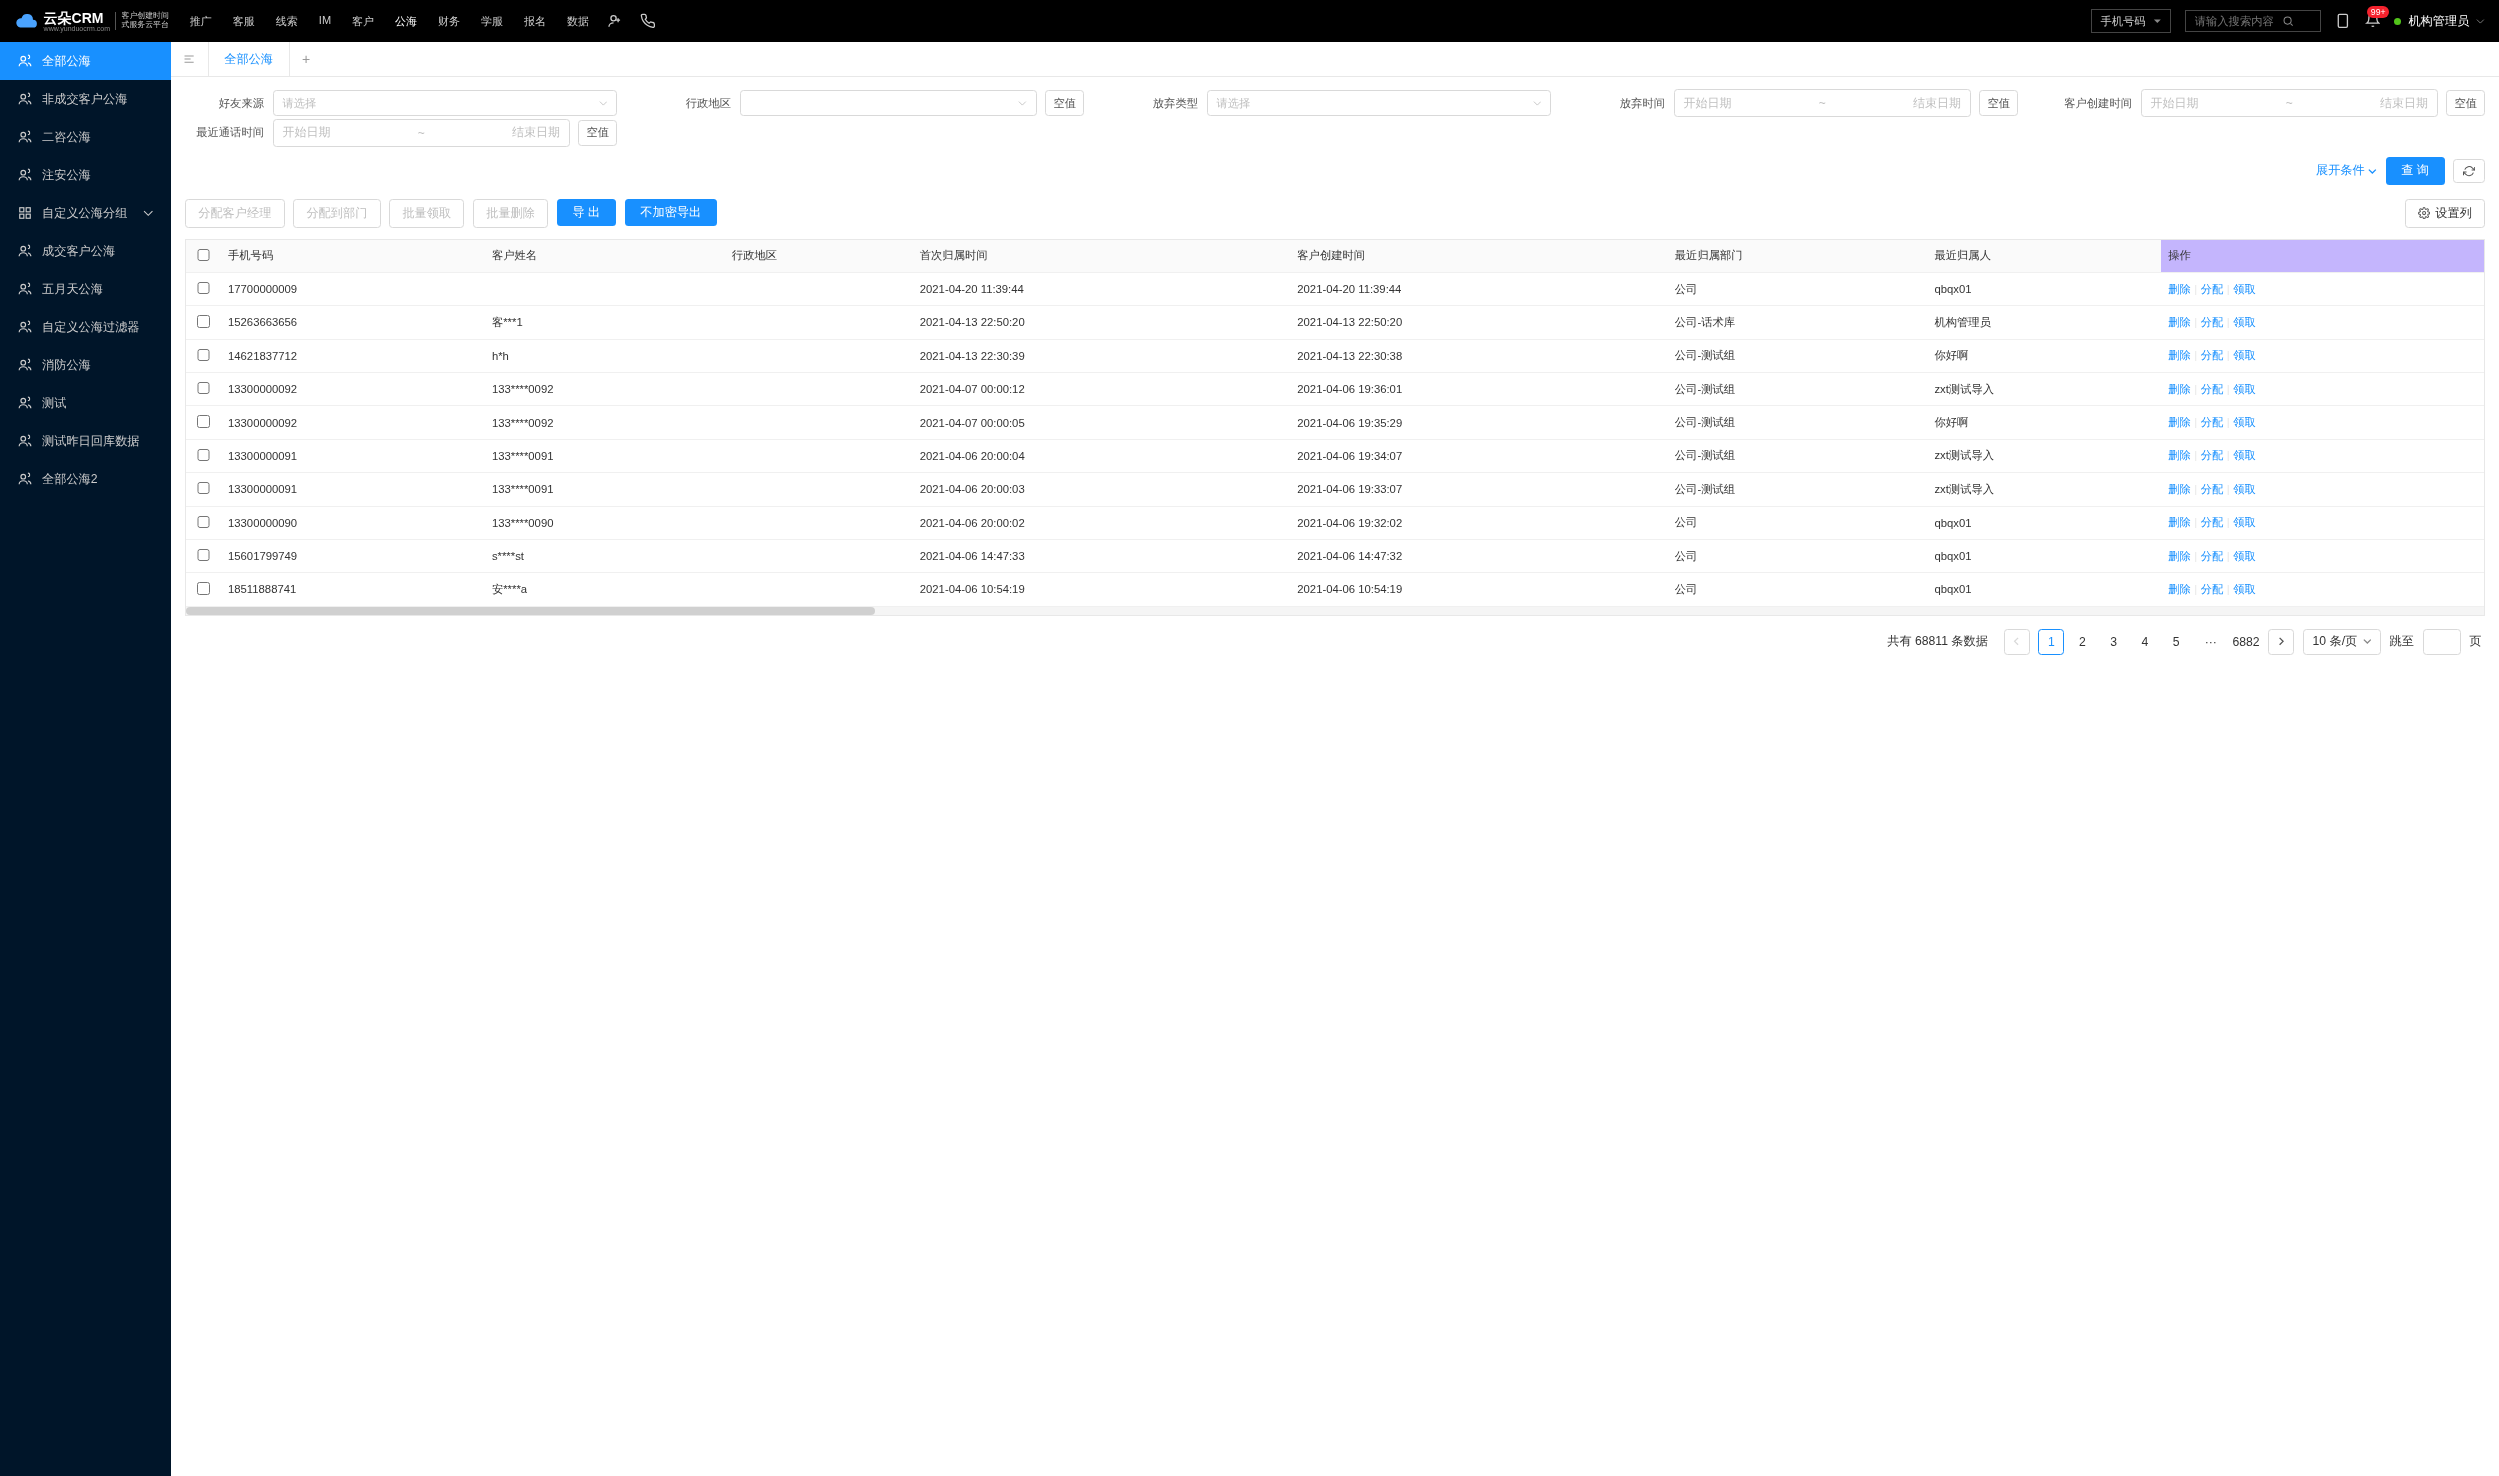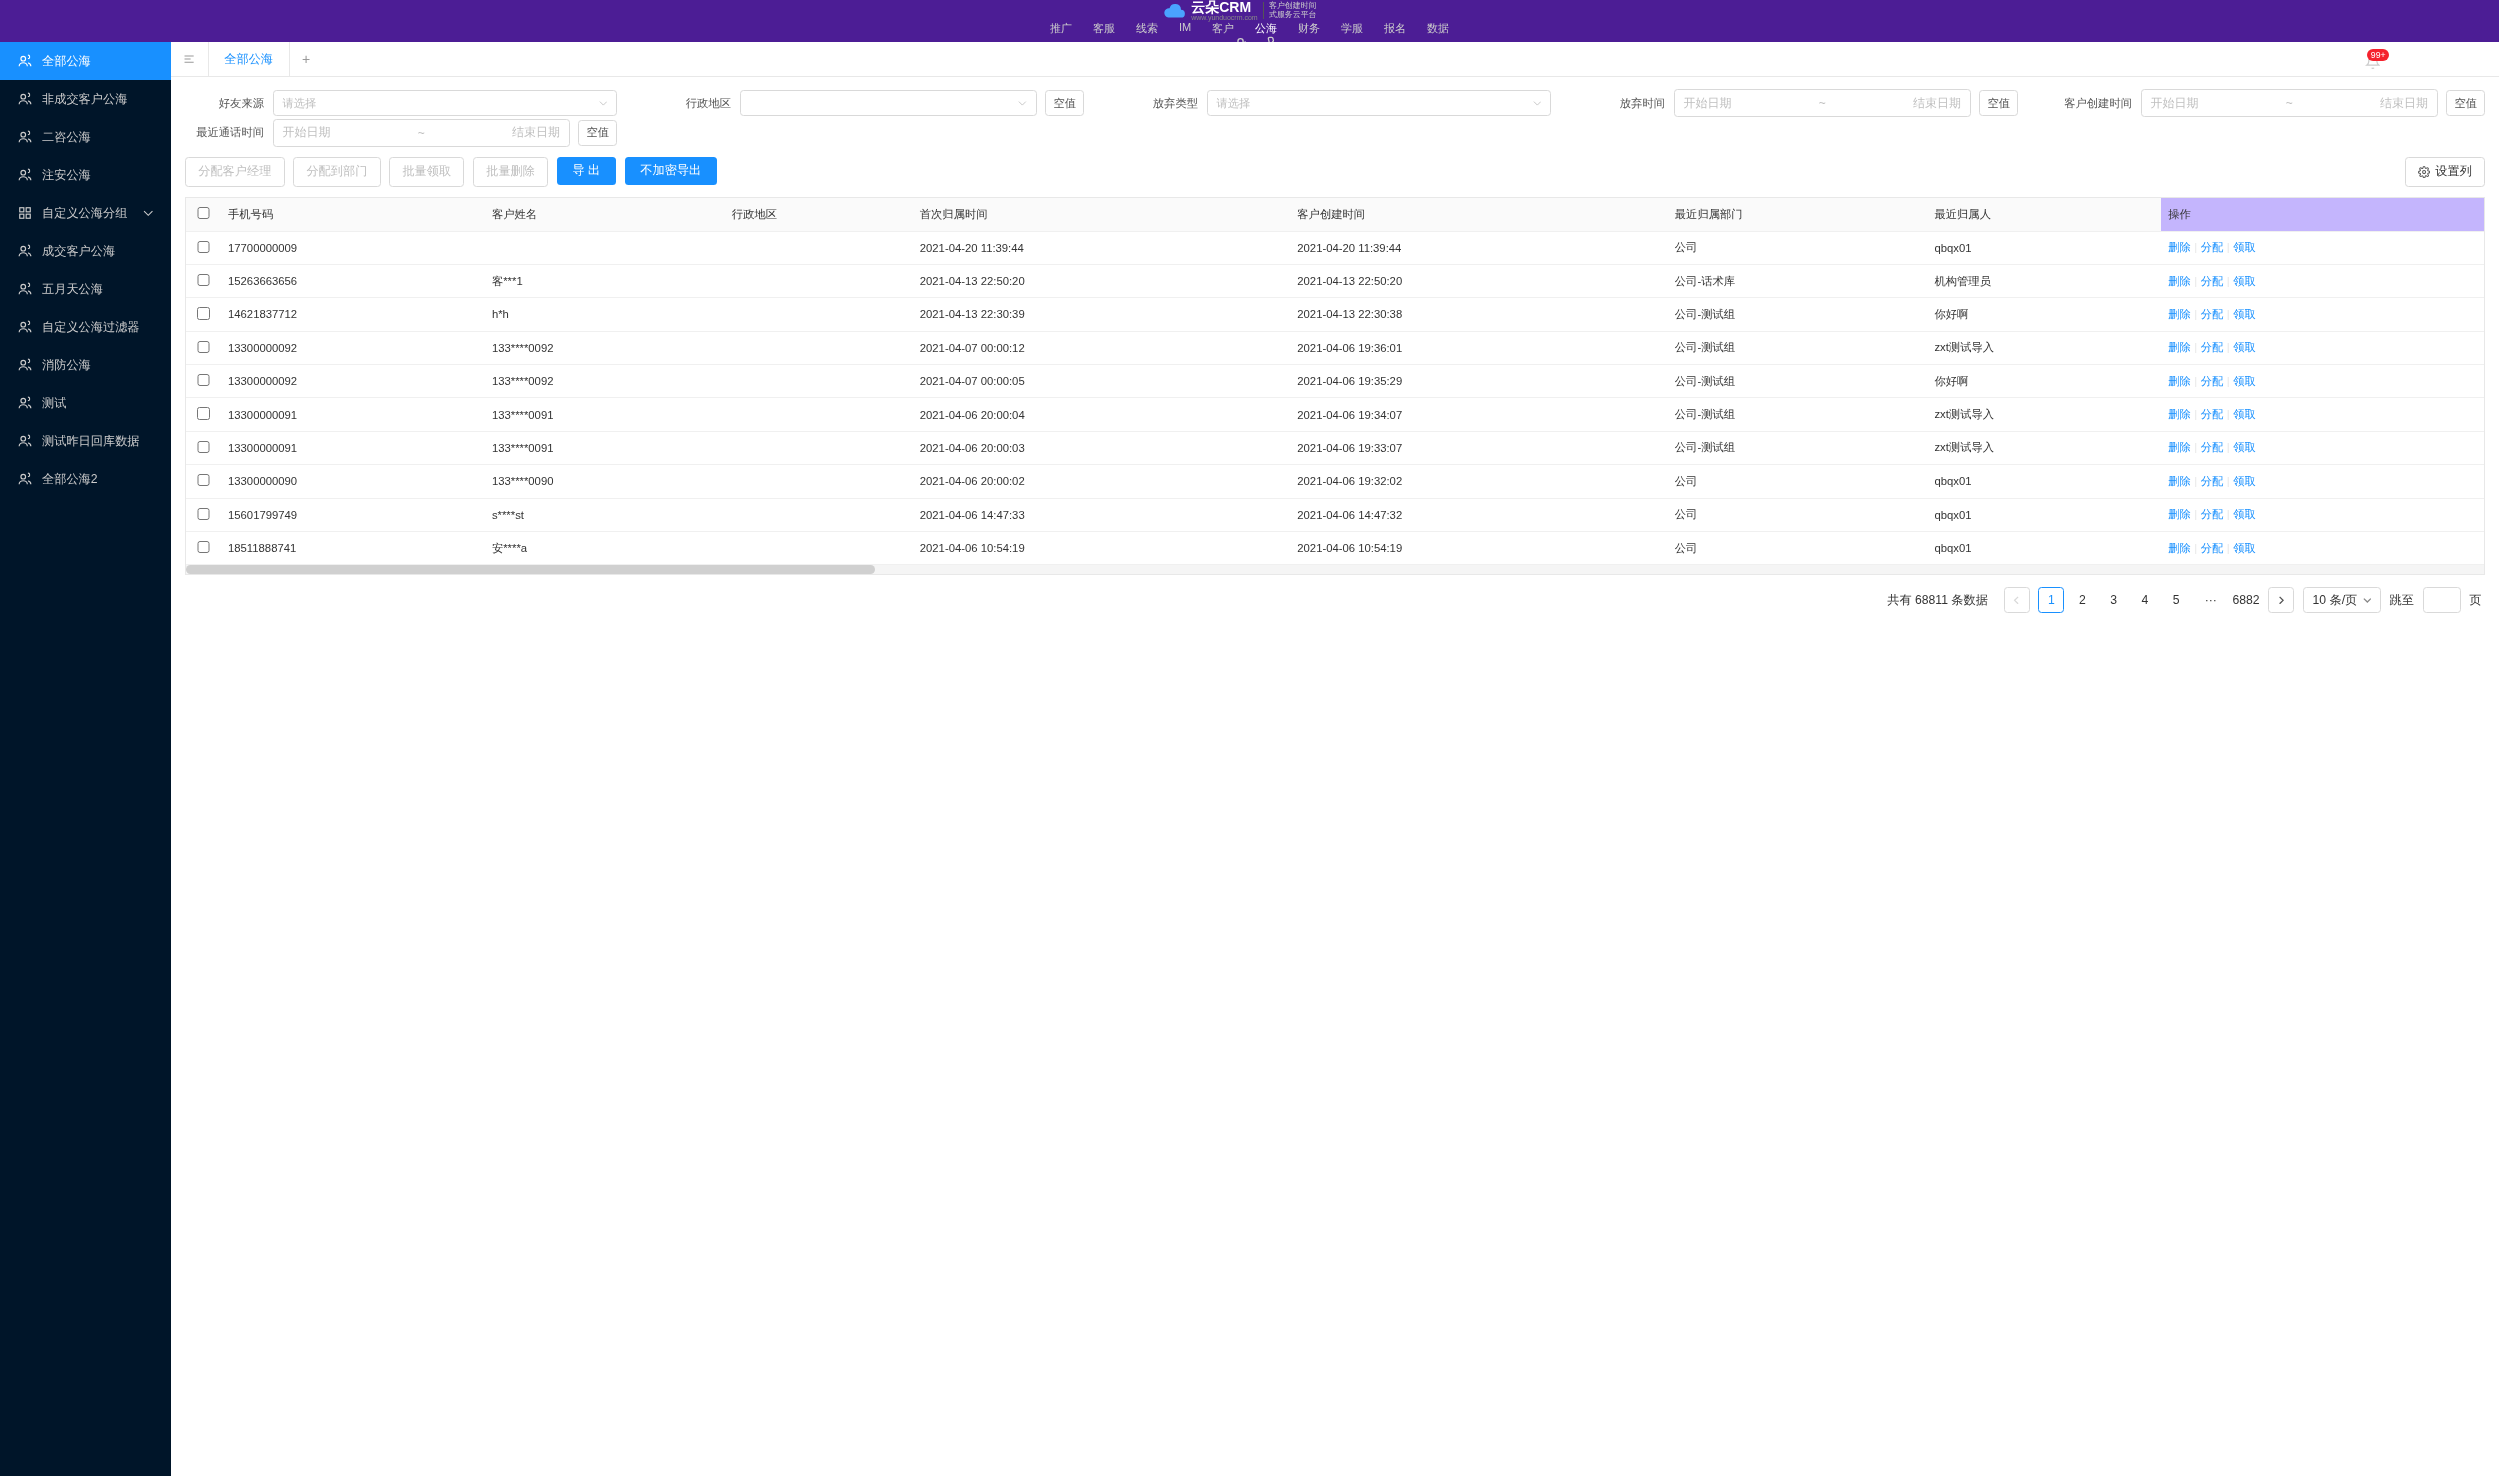--- a/index.html
+++ b/index.html
@@ -1,19 +1,19 @@
 <!DOCTYPE html>
 <html style="font-size:14px"><head>
   <meta charset="utf-8">
   <style>
     * { box-sizing: border-box; margin: 0; padding: 0; }
     body { font-family: -apple-system, "Helvetica Neue", Arial, sans-serif; font-size: 12.2px; color: #333; background: #f5f7fa; }
     
     
-    .header { background: #4c1d95; color: #fff; height: 42px; display: flex; align-items: center; padding: 0 14px; flex-direction: column; }
+    .header { background: #000000; color: #fff; height: 42px; display: flex; align-items: center; padding: 0 14px; }
     .logo { display: flex; align-items: center; gap: 5.2px; margin-right: 21px; }
     .logo-icon { width: 24.4px; height: 17.5px; }
     .logo-text { font-size: 14px; font-weight: bold; color: #fff; line-height: 1; }
     .logo-sub { font-size: 7.9px; color: #ccc; line-height: 1.1; border-left: 0.9px solid #555; padding-left: 5.2px; }
     .nav-items { display: flex; gap: 21px; }
     .nav-item { color: #ccc; cursor: pointer; font-size: 11px; }
     .nav-item.active { color: #fff; font-weight: 500; }
     .nav-icons { display: flex; gap: 17.5px; margin-left: 17.5px; }
     .nav-icon { width: 15.7px; height: 15.7px; cursor: pointer; color: #ccc; }
     .header-right { margin-left: auto; display: flex; align-items: center; gap: 14px; }
@@ -322,20 +322,35 @@
             <span class="filter-label">最近通话时间</span>
             <div class="date-range">
               <span>开始日期</span>
               <span>~</span>
               <span>结束日期</span>
             </div>
             <span class="null-btn">空值</span>
           </div>
         </div>
 
+      <div class="filter-actions">
+        <span class="link-btn">
+          <span>展开条件</span>
+          <svg width="8.7" height="8.7" viewBox="0 0 10 10" fill="none" stroke="#1890ff" stroke-width="1.5">
+              <path d="M1 3l4 4 4-4"></path>
+            </svg>
+        </span>
+        <button class="primary-btn">查 询</button>
+        <span class="icon-btn-bordered">
+          <svg width="12.2" height="12.2" viewBox="0 0 24 24" fill="none" stroke="#555" stroke-width="2">
+              <path d="M23 4v6h-6M1 20v-6h6"></path>
+              <path d="M3.5 9a9 9 0 0114.8-3.4L23 10M1 14l4.7 4.4A9 9 0 0020.5 15"></path>
+            </svg>
+        </span>
+      </div>
 
       <div class="action-bar" id="action-bar">
 
       <button class="disabled-btn">分配客户经理</button>
           <button class="disabled-btn">分配到部门</button>
           <button class="disabled-btn">批量领取</button>
           <button class="disabled-btn">批量删除</button>
           <button class="primary-btn">导 出</button>
           <button class="primary-btn">不加密导出</button>
           <span class="setcol-btn">

